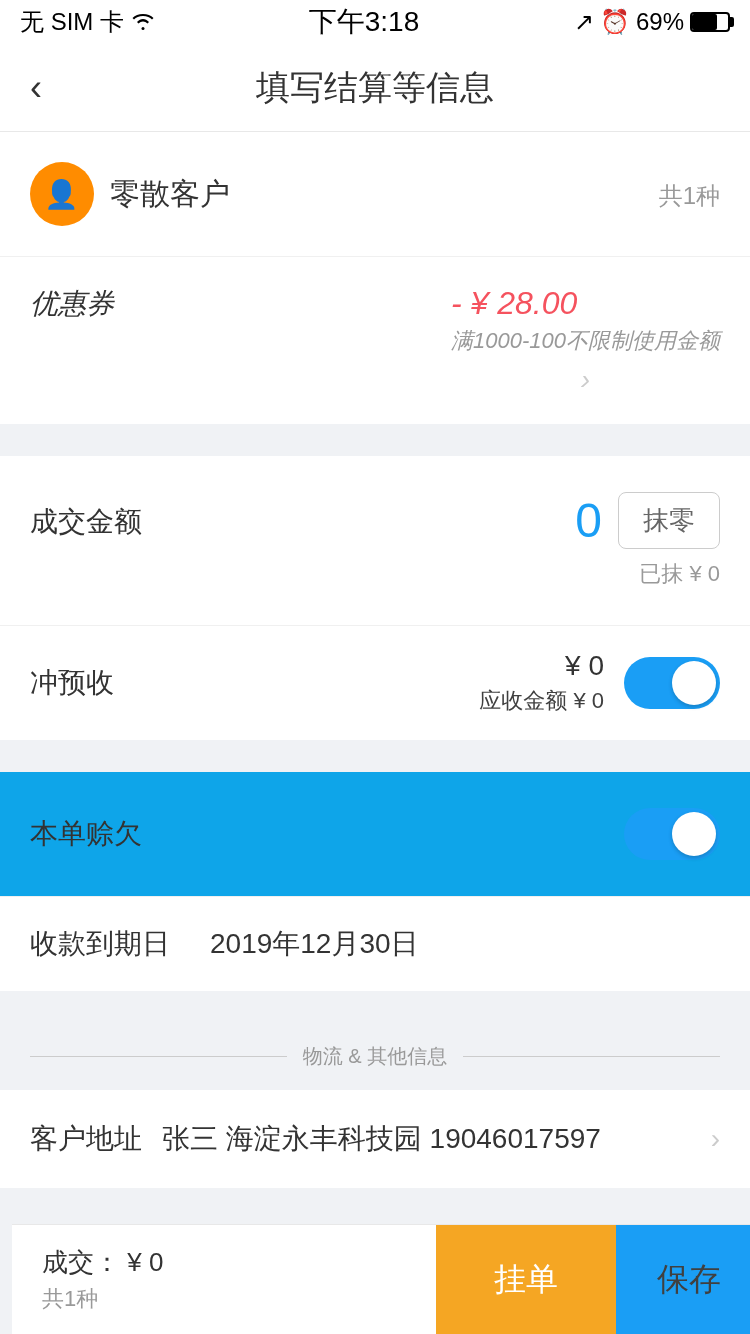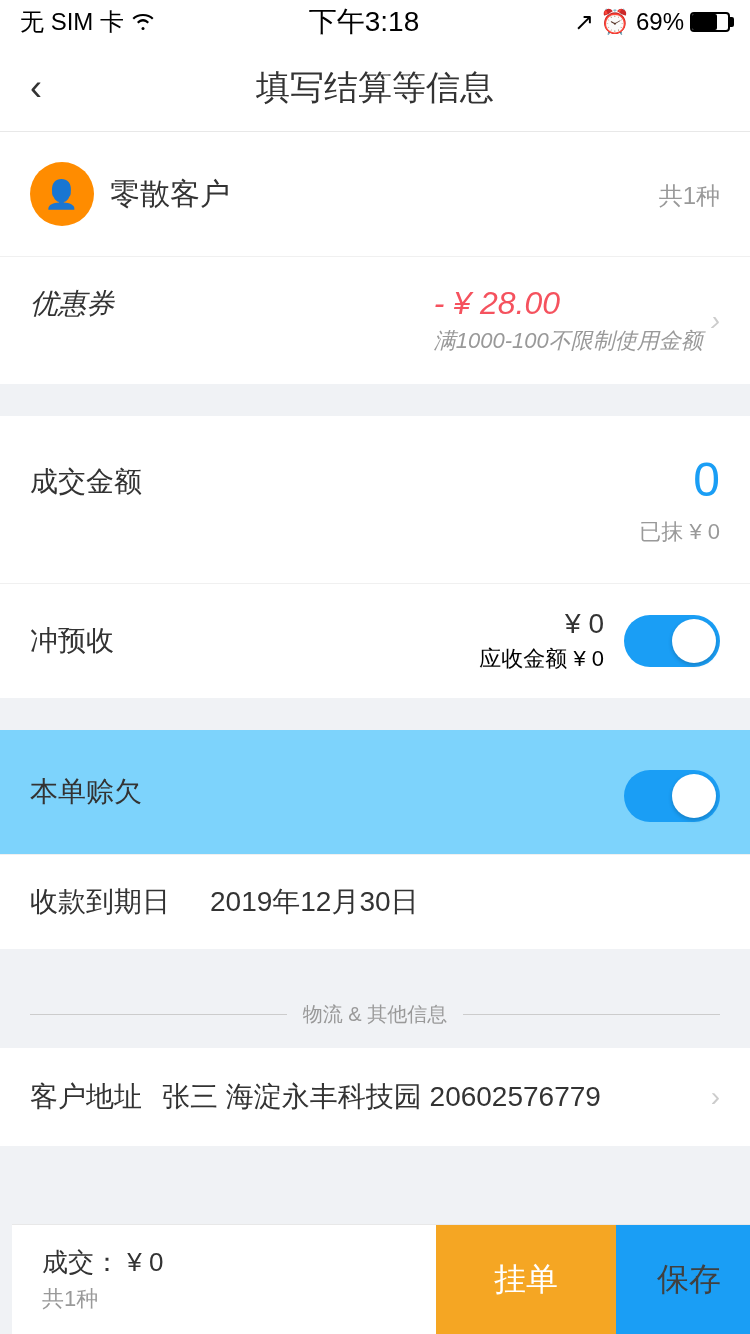--- a/index.html
+++ b/index.html
@@ -97,21 +97,21 @@
     .coupon-row {
       display: flex;
       align-items: flex-start;
       justify-content: space-between;
       padding: 28px 30px;
       background: #fff;
       border-top: 1px solid #f0f0f0;
       font-style: italic;
     }
     .coupon-label { font-size: 28px; color: #333; }
-    .coupon-right { display: flex; align-items: center; gap: 8px; }
+    .coupon-right { display: flex; align-items: center; gap: 8px; flex-direction: column; }
     .coupon-discount { font-size: 32px; color: #f5525e; font-weight: 500; }
     .coupon-desc { font-size: 22px; color: #999; margin-top: 4px; text-align: right; }
     .chevron-right { font-size: 28px; color: #ccc; }
 
     
     .divider-block {
       height: 16px;
       background: #f0f2f5;
     }
 
@@ -142,44 +142,44 @@
       align-items: center;
       justify-content: space-between;
       padding: 24px 30px;
       background: #fff;
       border-top: 1px solid #f0f0f0;
     }
     .charge-left { font-size: 28px; color: #333; }
     .charge-right { display: flex; align-items: center; gap: 20px; }
     .charge-values { text-align: right; }
     .charge-amount { font-size: 28px; color: #333; }
-    .charge-sub { font-size: 22px; color: #000000; margin-top: 4px; }
+    .charge-sub { font-size: 22px; color: #404040; margin-top: 4px; }
 
     
     .toggle {
       width: 96px; height: 52px; border-radius: 26px;
       background: #1a9ef5;
       position: relative;
       cursor: pointer;
     }
     .toggle-knob {
       width: 44px; height: 44px; border-radius: 50%;
       background: #fff;
       position: absolute;
       right: 4px; top: 4px;
       box-shadow: 0 2px 4px rgba(0,0,0,0.2);
     }
 
     
     .credit-row {
       display: flex;
-      align-items: flex-end;
+      align-items: center;
       justify-content: space-between;
       padding: 32px 30px;
-      background: #7dd3fc;
+      background: #0ea5e9;
       gap: 36px;
     }
 
     
     .duedate-row {
       display: flex;
       align-items: center;
       padding: 28px 30px;
       background: #fff;
       border-top: 1px solid #f0f0f0;
@@ -318,20 +318,21 @@
 
 <div class="divider-block"></div>
 
 <div class="section">
 
   <div class="amount-row">
     <span class="row-label">成交金额</span>
     <div style="display:flex; flex-direction:column; align-items:flex-end; gap:6px;">
       <div style="display:flex; align-items:center; gap:16px;">
         <span class="amount-value">0</span>
+        <button class="round-btn">抹零</button>
       </div>
       <div class="amount-sub">已抹  ¥ 0</div>
     </div>
   </div>
 
   <div class="charge-row">
     <span class="charge-left">冲预收</span>
     <div class="charge-right">
       <div class="charge-values">
         <div class="charge-amount">¥ 0</div>
@@ -364,21 +365,21 @@
 
 <div class="logistics-header">
   <div class="logistics-line"></div>
   <span class="logistics-text">物流 &amp; 其他信息</span>
   <div class="logistics-line"></div>
 </div>
 
 <div class="section">
   <div class="address-row">
     <span class="address-label">客户地址</span>
-    <span class="address-value">张三 海淀永丰科技园 20602576779</span>
+    <span class="address-value">张三 海淀永丰科技园 19046017597</span>
     <span class="chevron-right">›</span>
   </div>
 </div>
 
 <div class="empty-space"></div>
 
 <div class="bottom-bar">
   <div class="bottom-summary">
     <div class="bottom-deal">
       <span>成交：</span>

